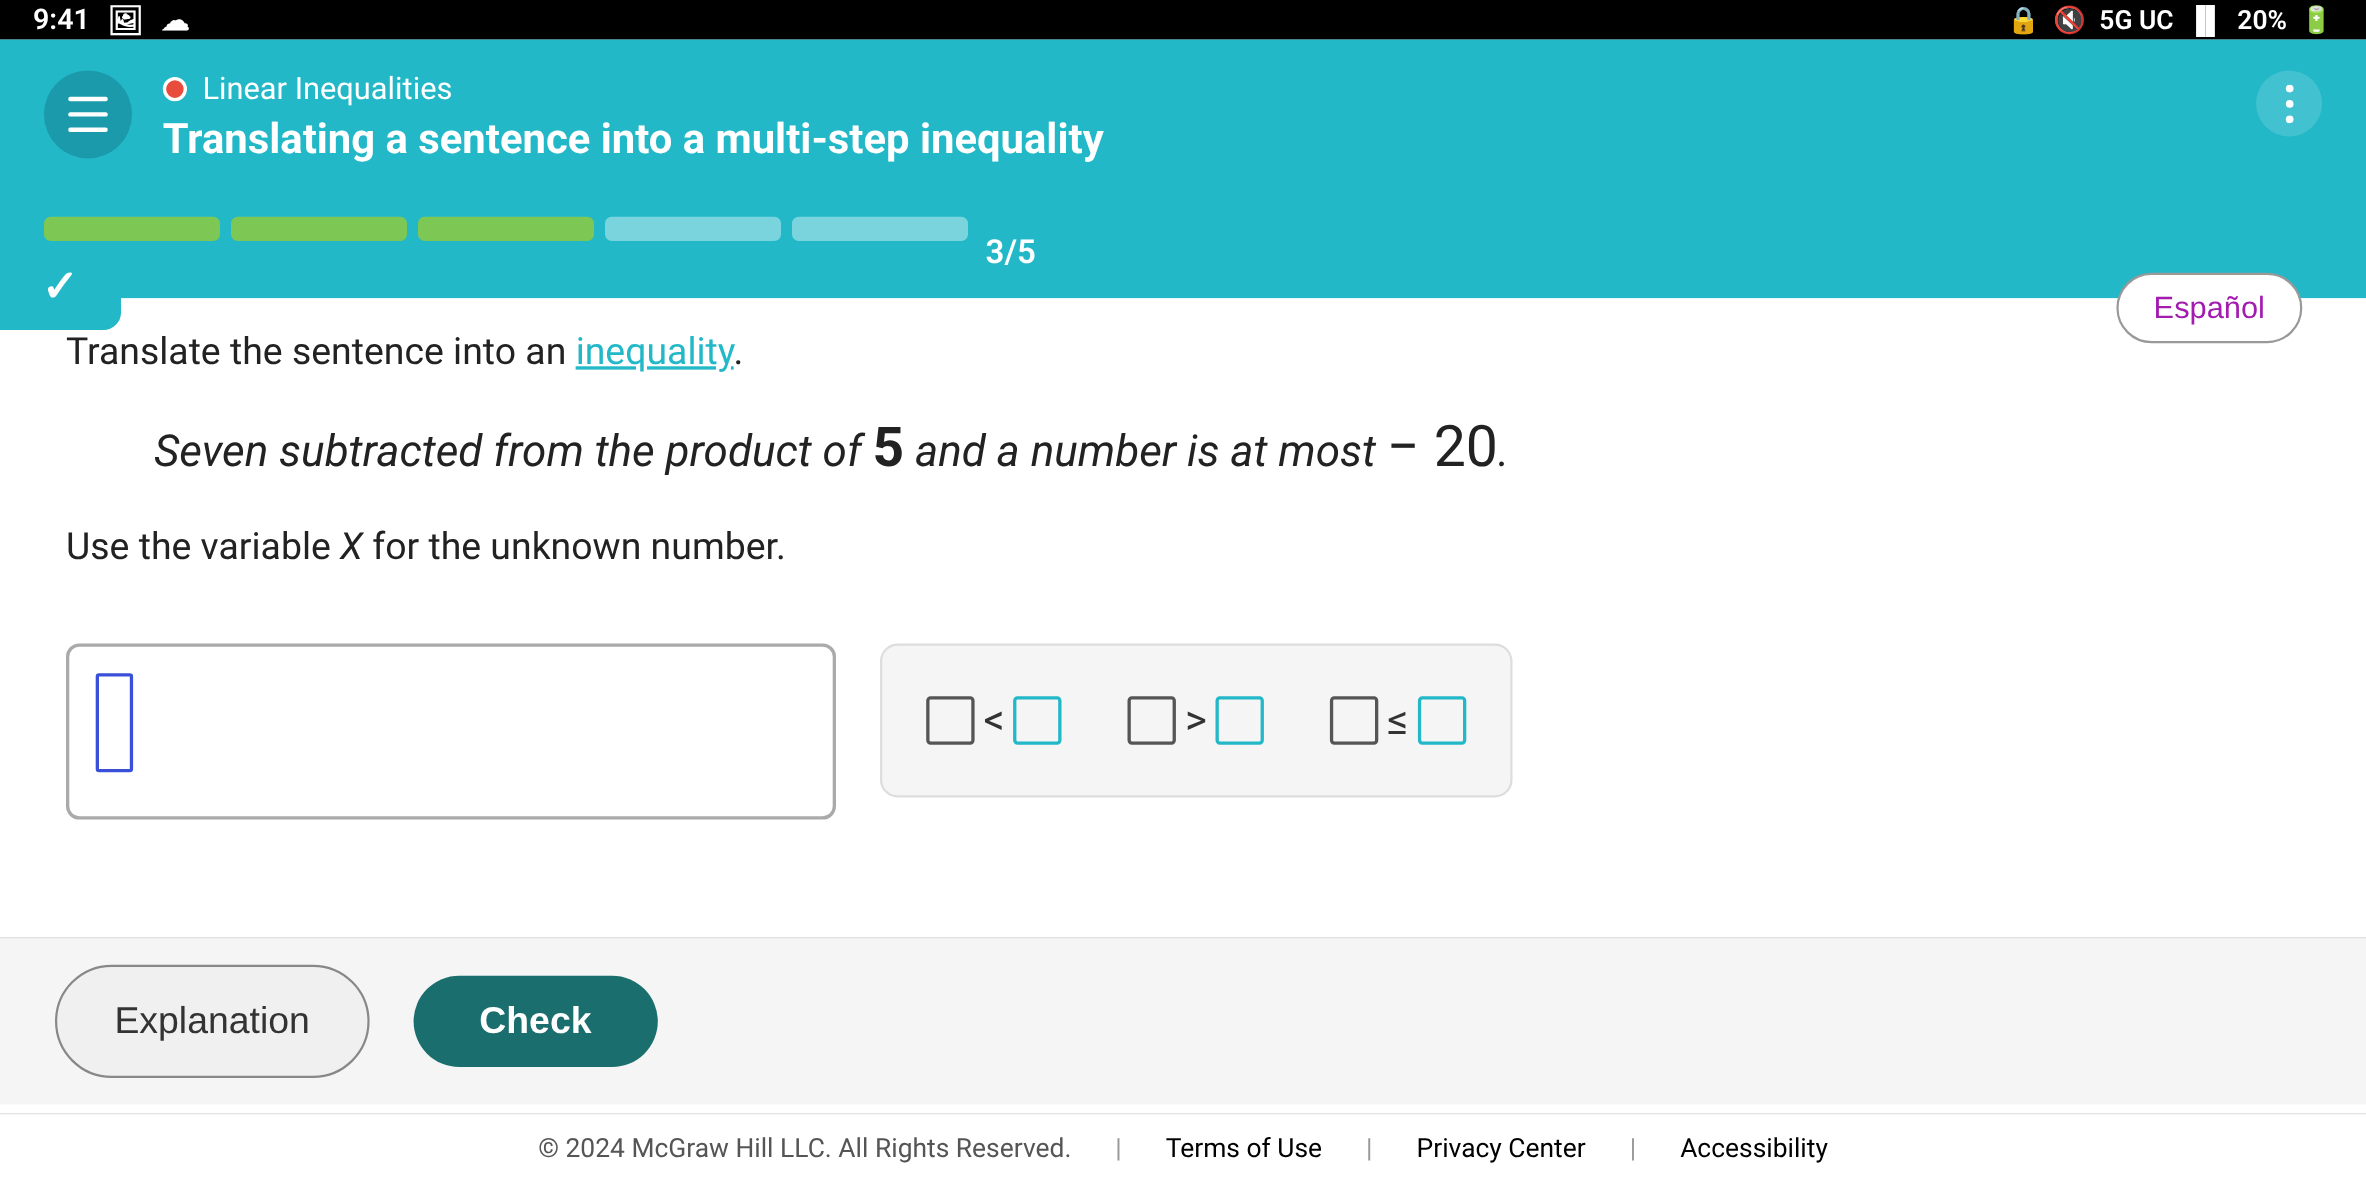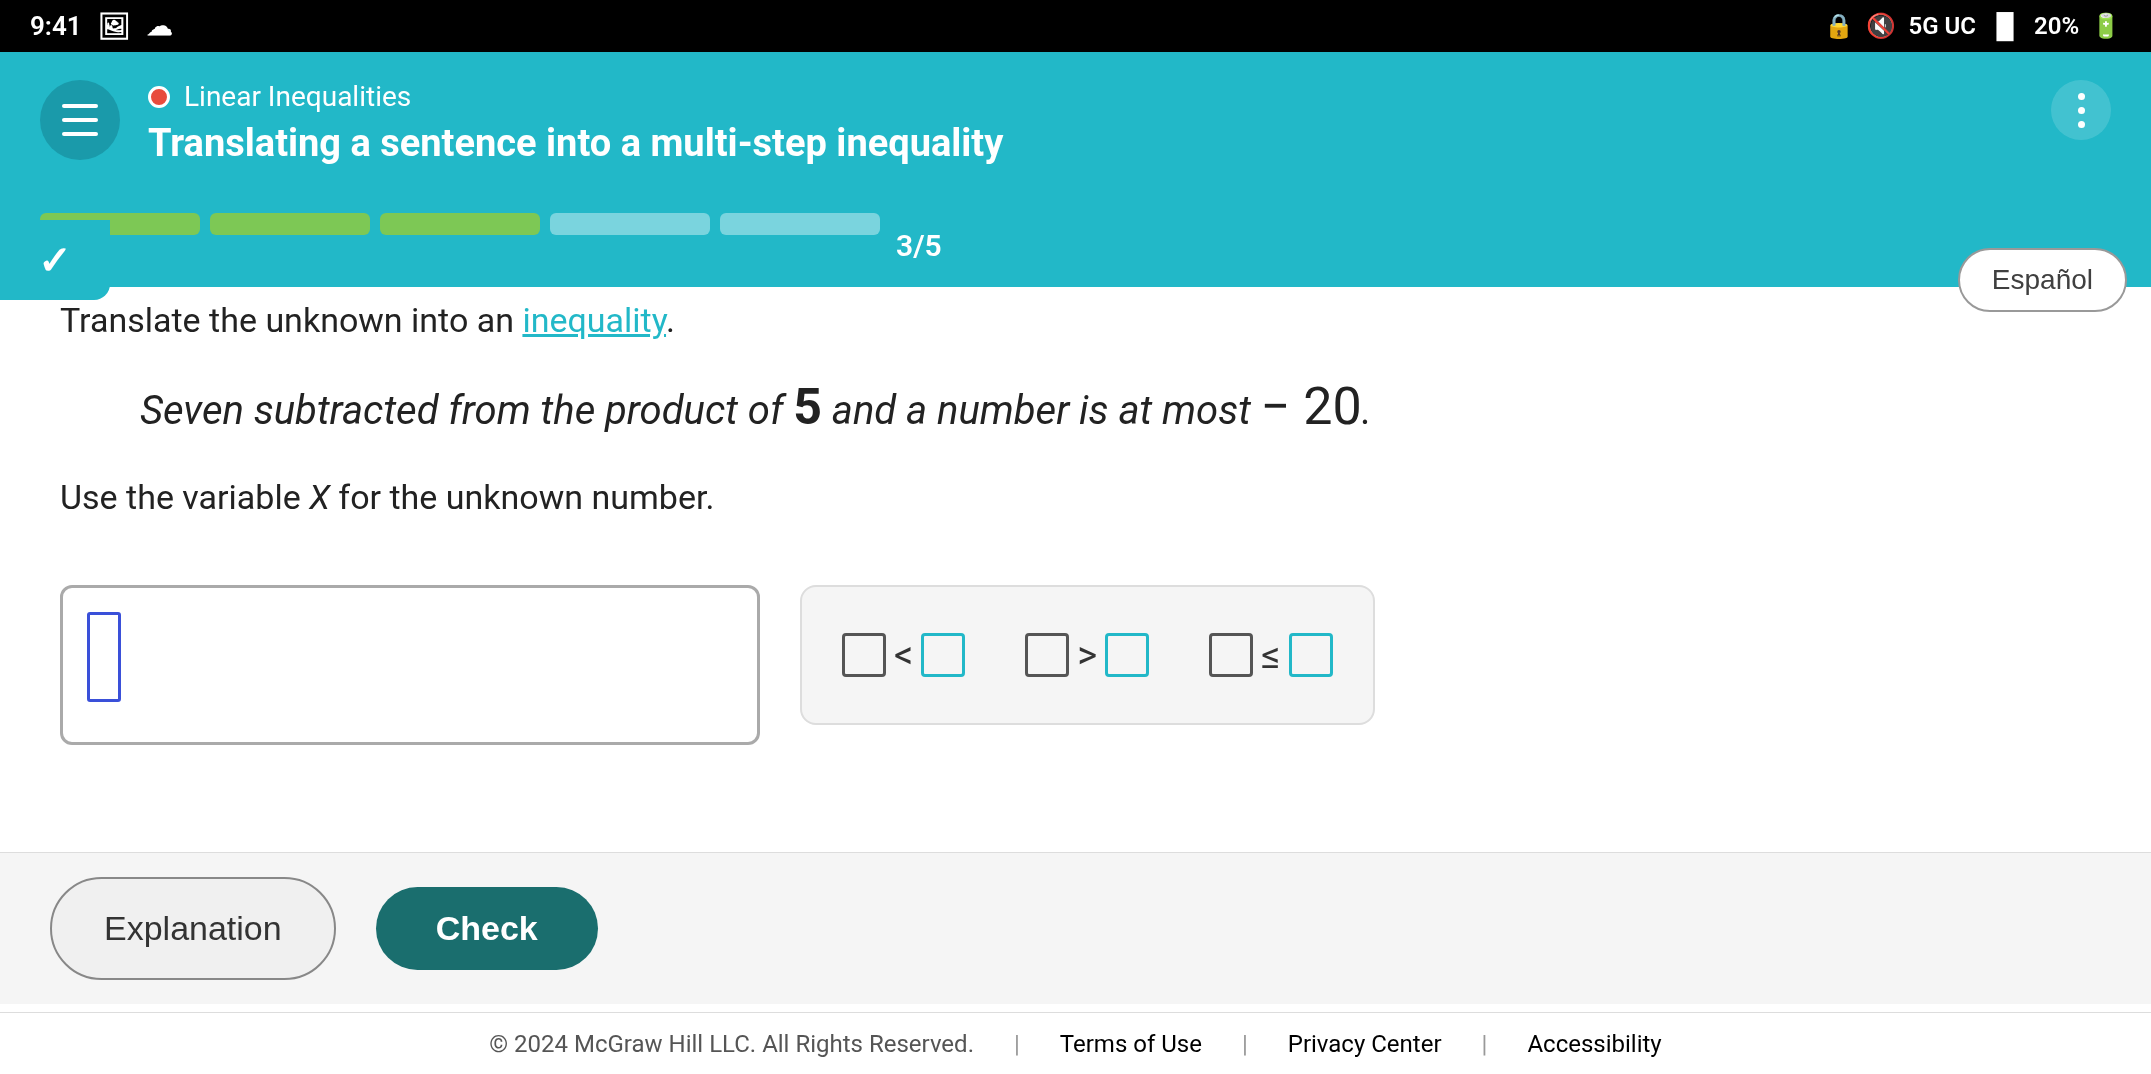--- a/index.html
+++ b/index.html
@@ -10,21 +10,21 @@
       width: 2151px;
       height: 1074px;
       overflow: hidden;
       position: relative;
     }
 
     
     .status-bar {
       background: #000;
       color: #fff;
-      height: 52px;
+      height: 36px;
       display: flex;
       align-items: center;
       justify-content: space-between;
       padding: 0 30px;
       font-size: 26px;
       font-weight: 600;
     }
     .status-left {
       display: flex;
       align-items: center;
@@ -168,27 +168,27 @@
     .chevron-down {
       color: #fff;
       font-size: 40px;
       font-weight: 700;
     }
 
     
     .espanol-btn {
       position: absolute;
       top: 248px;
-      right: 24px;
+      right: 58px;
       border: 2px solid #999;
       background: #fff;
       border-radius: 50px;
       padding: 14px 32px;
       font-size: 28px;
-      color: #404040;
+      color: #a21caf;
       cursor: pointer;
       z-index: 10;
     }
 
     
     .main-content {
       position: absolute;
       top: 300px;
       left: 0;
       right: 0;
@@ -404,21 +404,21 @@
 </div>
 
 <div class="chevron-bar">
   <span class="chevron-down">✓</span>
 </div>
 
 <button class="espanol-btn">Español</button>
 
 <div class="main-content">
   <div class="instruction-text">
-    <span>Translate the unknown into an </span><a>inequality</a><span>.</span>
+    <span>Translate the sentence into an </span><a>inequality</a><span>.</span>
   </div>
   <div class="problem-text">
     <em>Seven subtracted from the product of </em><span class="big-num">5</span><em> and a number is at most </em><span class="minus-num">− 20</span><em>.</em>
   </div>
   <div class="variable-text">
     Use the variable <em>X</em> for the unknown number.
   </div>
 
   <div class="answer-row">
 

